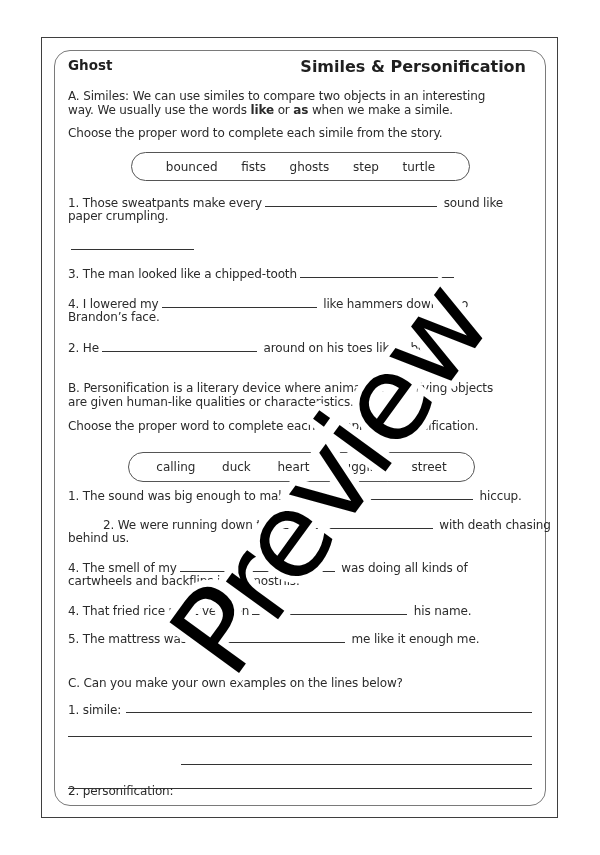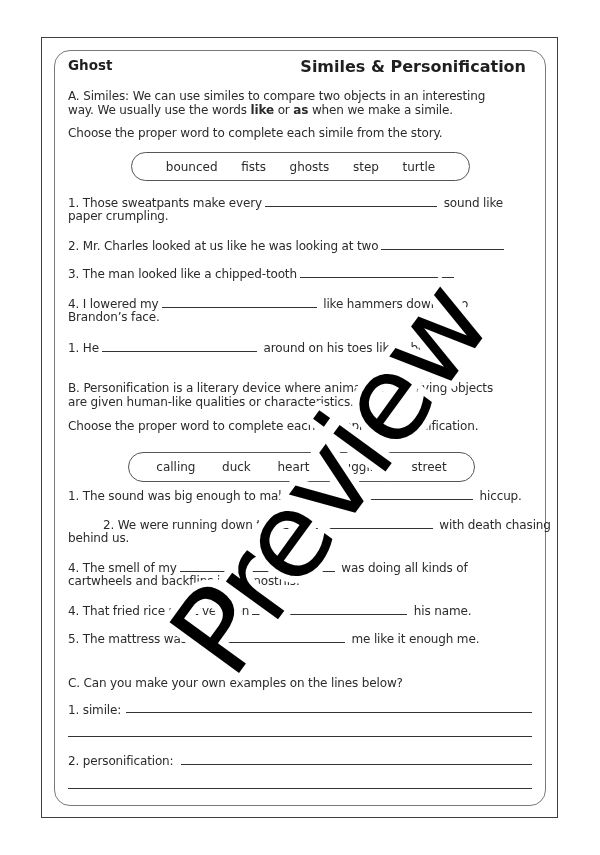--- a/index.html
+++ b/index.html
@@ -120,34 +120,34 @@
   <span>step</span>
   <span>turtle</span>
 </div>
 
 <div class="abs" style="left:68px; top:195px;">
   <span>1. Those sweatpants make every</span><span class="blank" style="width:172px;"></span><span> sound like</span>
 </div>
 <div class="abs" style="left:68px; top:209px;">paper crumpling.</div>
 
 <div class="abs" style="left:68px; top:238px;">
-  <span>2. Mr. Charles looked at us like he was looking at two</span><span class="blank" style="width:123px;"></span>
+  <span class="blank" style="width:123px;"></span>
 </div>
 
 <div class="abs" style="left:68px; top:266px;">
   <span>3. The man looked like a chipped-tooth</span><span class="blank" style="width:154px;"></span>
 </div>
 
 <div class="abs" style="left:68px; top:296px;">
   <span>4. I lowered my</span><span class="blank" style="width:155px;"></span><span> like hammers down onto</span>
 </div>
 <div class="abs" style="left:68px; top:310px;">Brandon’s face.</div>
 
 <div class="abs" style="left:68px; top:340px;">
-  <span>1. He</span><span class="blank" style="width:155px;"></span><span> around on his toes like a boxer.</span>
+  <span>2. He</span><span class="blank" style="width:155px;"></span><span> around on his toes like a boxer.</span>
 </div>
 
 <div class="abs" style="left:68px; top:381px;">B. Personification is a literary device where animals or non-living objects</div>
 <div class="abs" style="left:68px; top:395px;">are given human-like qualities or characteristics.</div>
 <div class="abs" style="left:68px; top:419px;">Choose the proper word to complete each example of personification.</div>
 
 <div class="word-box" style="left:128px; top:445px; width:347px; height:30px; padding:0 14px;margin-top:7px;">
   <span>calling</span>
   <span>duck</span>
   <span>heart</span>
@@ -176,17 +176,17 @@
 <div class="abs" style="left:68px; top:631px;">
   <span>5. The mattress was</span><span class="blank" style="width:155px;"></span><span> me like it enough me.</span>
 </div>
 
 <div class="abs" style="left:68px; top:676px;">C. Can you make your own examples on the lines below?</div>
 
 <div class="abs" style="left:68px; top:703px;">1. simile:</div>
 <div class="write-line" style="left:126px; top:712px; width:406px;"></div>
 <div class="write-line" style="left:68px; top:736px; width:464px;"></div>
 
-<div class="abs" style="left:68px; top:754px;">2. personification:</div>
+<div class="abs" style="left:68px; top:784px;">2. personification:</div>
 <div class="write-line" style="left:181px; top:764px; width:351px;"></div>
 <div class="write-line" style="left:68px; top:788px; width:464px;"></div>
 
 <div class="watermark">Preview</div>
 
 </body></html>

